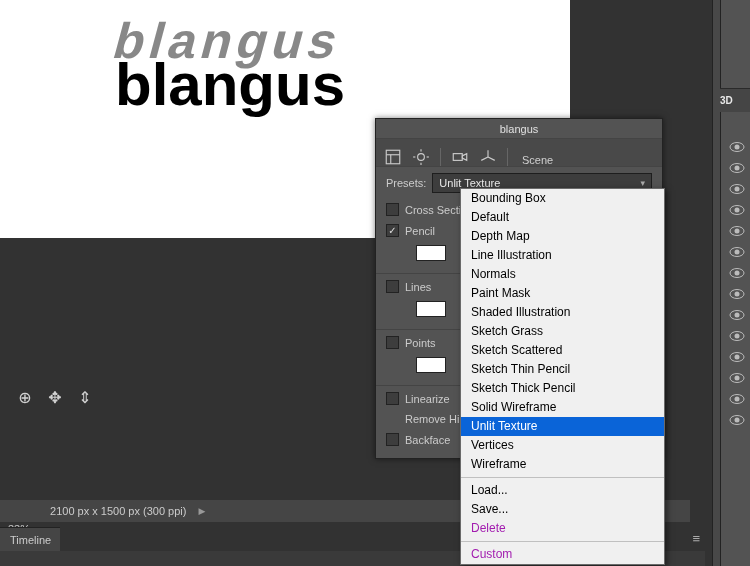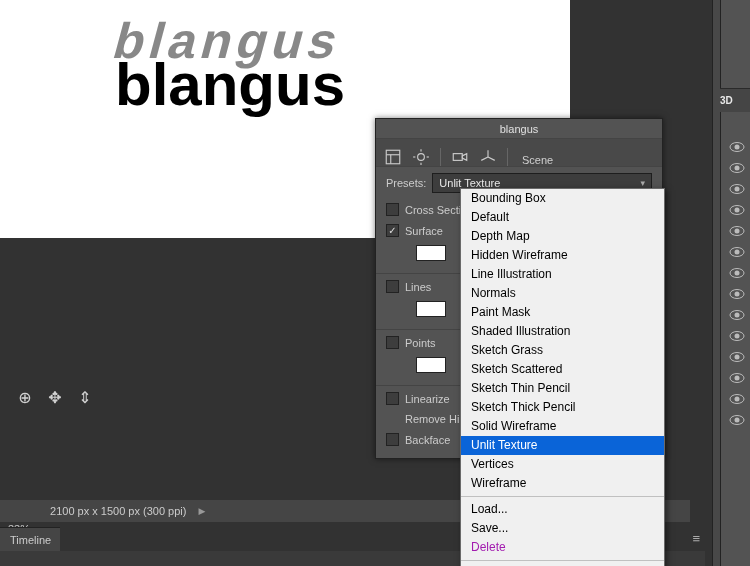--- a/index.html
+++ b/index.html
@@ -112,21 +112,21 @@
       <span>Unlit Texture</span>
       <span style="font-size:9px;color:#aaa;">▾</span>
     </div>
   </div>
   <div class="opt-row">
     <div class="cb"></div>
     <span>Cross Section</span>
   </div>
   <div class="opt-row">
     <div class="cb">✓</div>
-    <span>Surface</span>
+    <span>Pencil</span>
   </div>
   <div class="swatch-row">
       <div class="swatch"></div>
     </div>
   <div class="divider"></div>
   <div class="opt-row">
     <div class="cb"></div>
     <span>Lines</span>
   </div>
   <div class="swatch-row">
@@ -153,21 +153,20 @@
     <div class="cb"></div>
     <span>Backface</span>
   </div>
   <div style="height:8px"></div>
 </div>
 
 <div class="dropdown">
   <div class="item">Bounding Box</div>
   <div class="item">Default</div>
   <div class="item">Depth Map</div>
-  <div class="item">Hidden Wireframe</div>
   <div class="item">Line Illustration</div>
   <div class="item">Normals</div>
   <div class="item">Paint Mask</div>
   <div class="item">Shaded Illustration</div>
   <div class="item">Sketch Grass</div>
   <div class="item">Sketch Scattered</div>
   <div class="item">Sketch Thin Pencil</div>
   <div class="item">Sketch Thick Pencil</div>
   <div class="item">Solid Wireframe</div>
   <div class="item sel">Unlit Texture</div>

